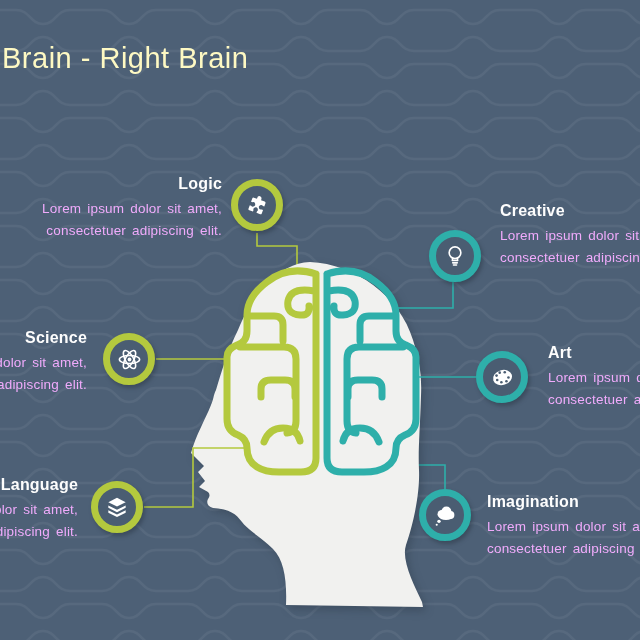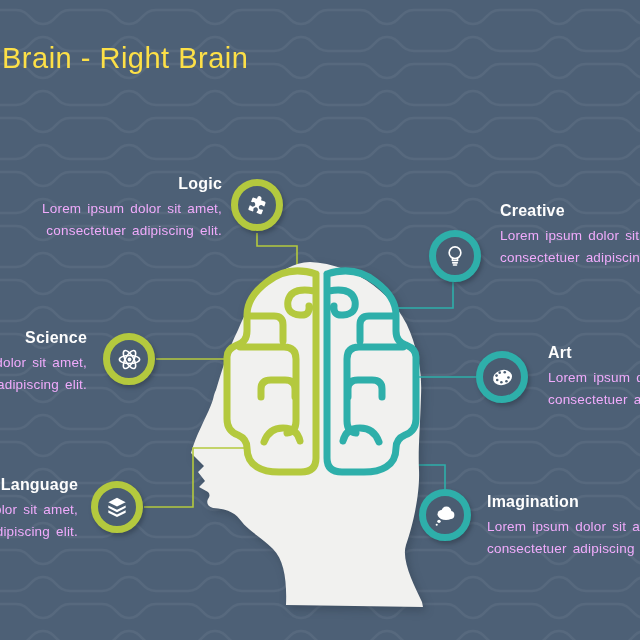--- a/index.html
+++ b/index.html
@@ -4,21 +4,21 @@
 <style>
   html,body{margin:0;padding:0;background:#44576b;}
   .stage{
     position:relative;width:640px;height:640px;overflow:hidden;
     background:#4d6076;
     font-family:"Liberation Sans", sans-serif;
   }
   .stage svg.layer{position:absolute;left:0;top:0;}
   .page-title{
     position:absolute;left:2px;top:42px;
-    font-size:29px;font-weight:400;color:#fde047;letter-spacing:.5px;
+    font-size:29px;font-weight:400;color:#fef9c3;letter-spacing:.5px;
     white-space:nowrap;
   }
   .item{position:absolute;white-space:nowrap;}
   .item.align-right{text-align:right;}
   .item.align-left{text-align:left;}
   .item-title{font-size:16px;font-weight:700;color:#fdfdfd;letter-spacing:.2px;margin-bottom:5px;}
   .item-desc{font-size:13.5px;line-height:22px;color:#f0abfc;word-spacing:2px;letter-spacing:.2px;}
   .badge{
     position:absolute;width:38px;height:38px;border-radius:50%;
     border:7px solid #b4c93e;background:#4a5d72;

